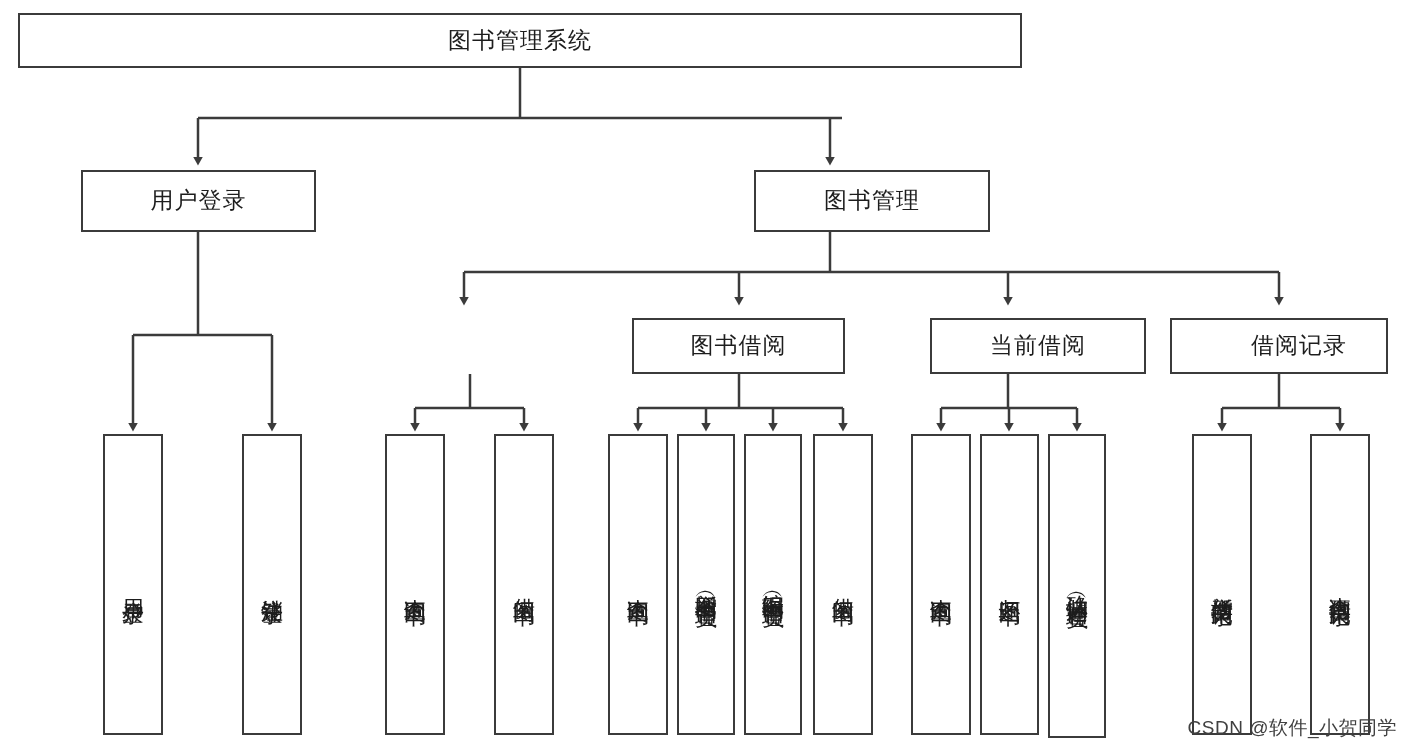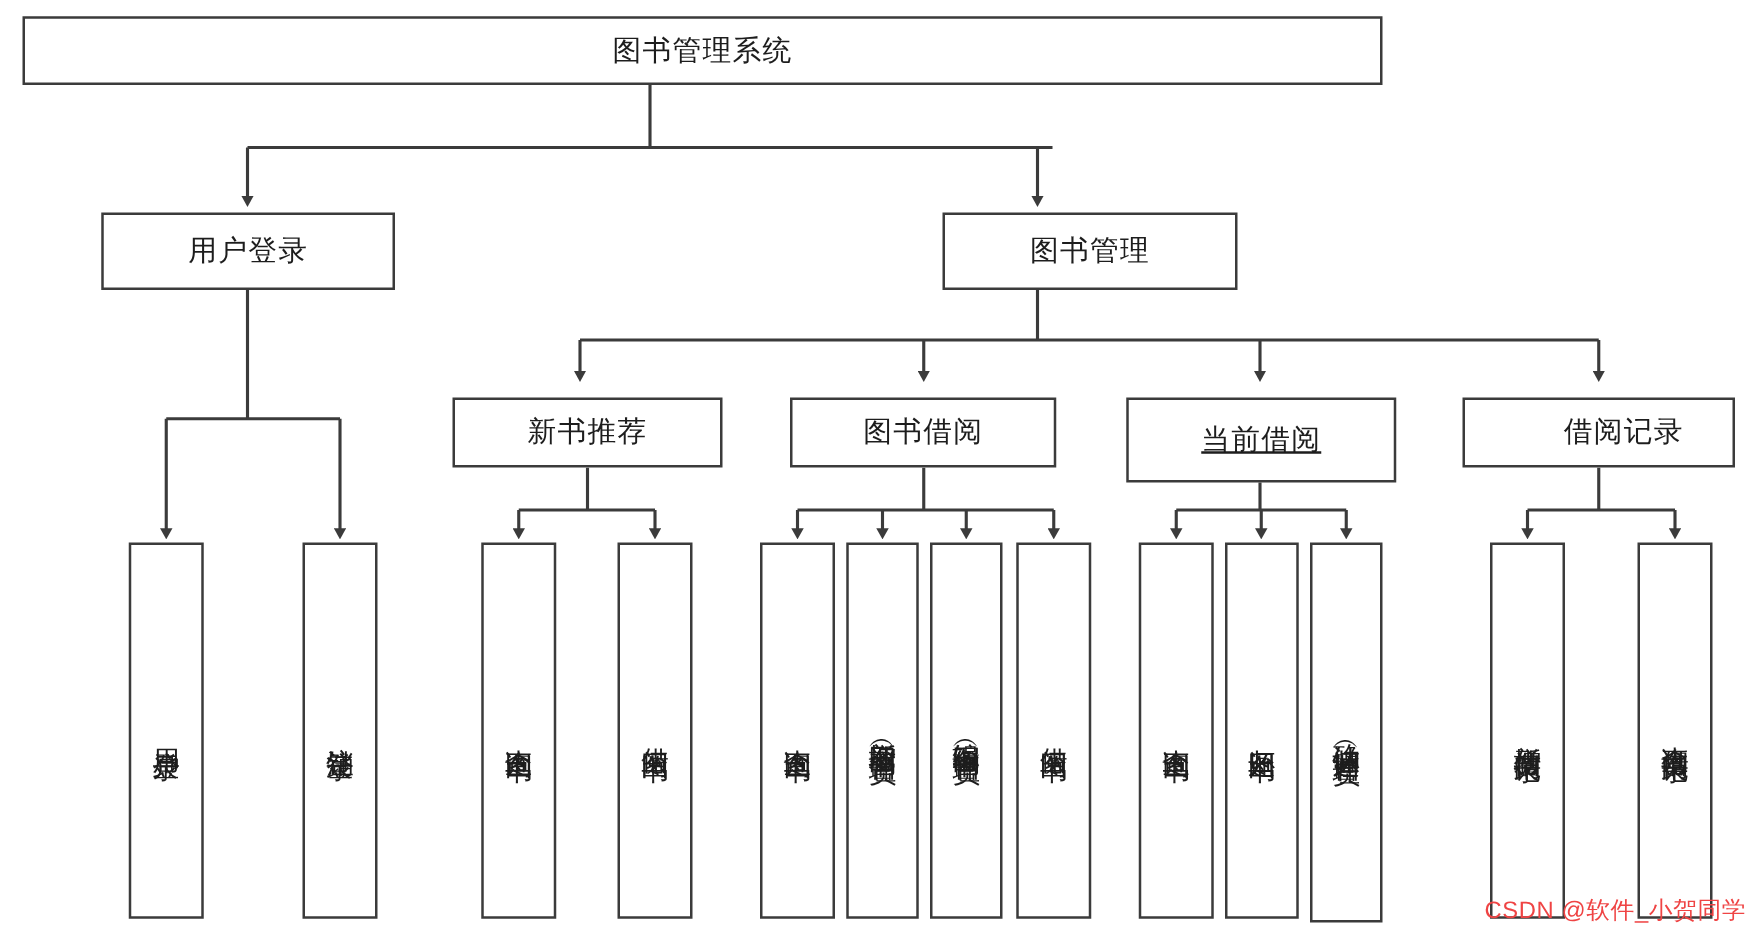--- a/index.html
+++ b/index.html
@@ -58,21 +58,21 @@
     text-align: center;
   }
   .node-label {
     display: block;
   }
   #watermark {
     position: absolute;
     right: 8px;
     bottom: 6px;
     font-size: 19px;
-    color: #ef4444;
+    color: #404040;
     letter-spacing: 0.5px;
     white-space: nowrap;
     user-select: none;
   }
 </style>
 </head>
 <body>
 
 <div id="diagram-root">
 
@@ -117,38 +117,35 @@
     <path d="M941,408 L941,424" stroke="#3b3b3b" stroke-width="2.5" fill="none" marker-end="url(#arrowhead)"></path>
     <path d="M1009,408 L1009,424" stroke="#3b3b3b" stroke-width="2.5" fill="none" marker-end="url(#arrowhead)"></path>
     <path d="M1077,408 L1077,424" stroke="#3b3b3b" stroke-width="2.5" fill="none" marker-end="url(#arrowhead)"></path>
 
     <path d="M1279,374 L1279,408" stroke="#3b3b3b" stroke-width="2.5" fill="none"></path>
     <path d="M1222,408 L1340,408" stroke="#3b3b3b" stroke-width="2.5" fill="none"></path>
     <path d="M1222,408 L1222,424" stroke="#3b3b3b" stroke-width="2.5" fill="none" marker-end="url(#arrowhead)"></path>
     <path d="M1340,408 L1340,424" stroke="#3b3b3b" stroke-width="2.5" fill="none" marker-end="url(#arrowhead)"></path>
   </svg>
 
-  <div class="node horizontal" style="left:18px; top:13px; width:1088px; height:55px;">
+  <div class="node horizontal" style="left:18px; top:13px; width:1004px; height:55px;">
     <span class="node-label">图书管理系统</span>
   </div>
 
   <div class="node horizontal" style="left:81px; top:170px; width:235px; height:62px;">
     <span class="node-label">用户登录</span>
   </div>
   <div class="node horizontal" style="left:711px; top:170px; width:236px; height:62px;margin-left:43px;">
     <span class="node-label">图书管理</span>
   </div>
 
-  <div class="node horizontal" style="left:362px; top:318px; width:216px; height:56px;">
-    <span class="node-label">新书推荐</span>
-  </div>
   <div class="node horizontal" style="left:632px; top:318px; width:213px; height:56px;">
     <span class="node-label">图书借阅</span>
   </div>
-  <div class="node horizontal" style="left:901px; top:318px; width:216px; height:68px;text-decoration:underline;">
+  <div class="node horizontal" style="left:930px; top:318px; width:216px; height:56px;">
     <span class="node-label">当前借阅</span>
   </div>
   <div class="node horizontal" style="left:1170px; top:318px; width:218px; height:56px;padding-left:40px;">
     <span class="node-label">借阅记录</span>
   </div>
 
   <div class="node vertical" style="left:103px; top:434px; width:60px; height:301px;">
     <span class="node-label">用户登录</span>
   </div>
   <div class="node vertical" style="left:242px; top:434px; width:60px; height:301px;">

